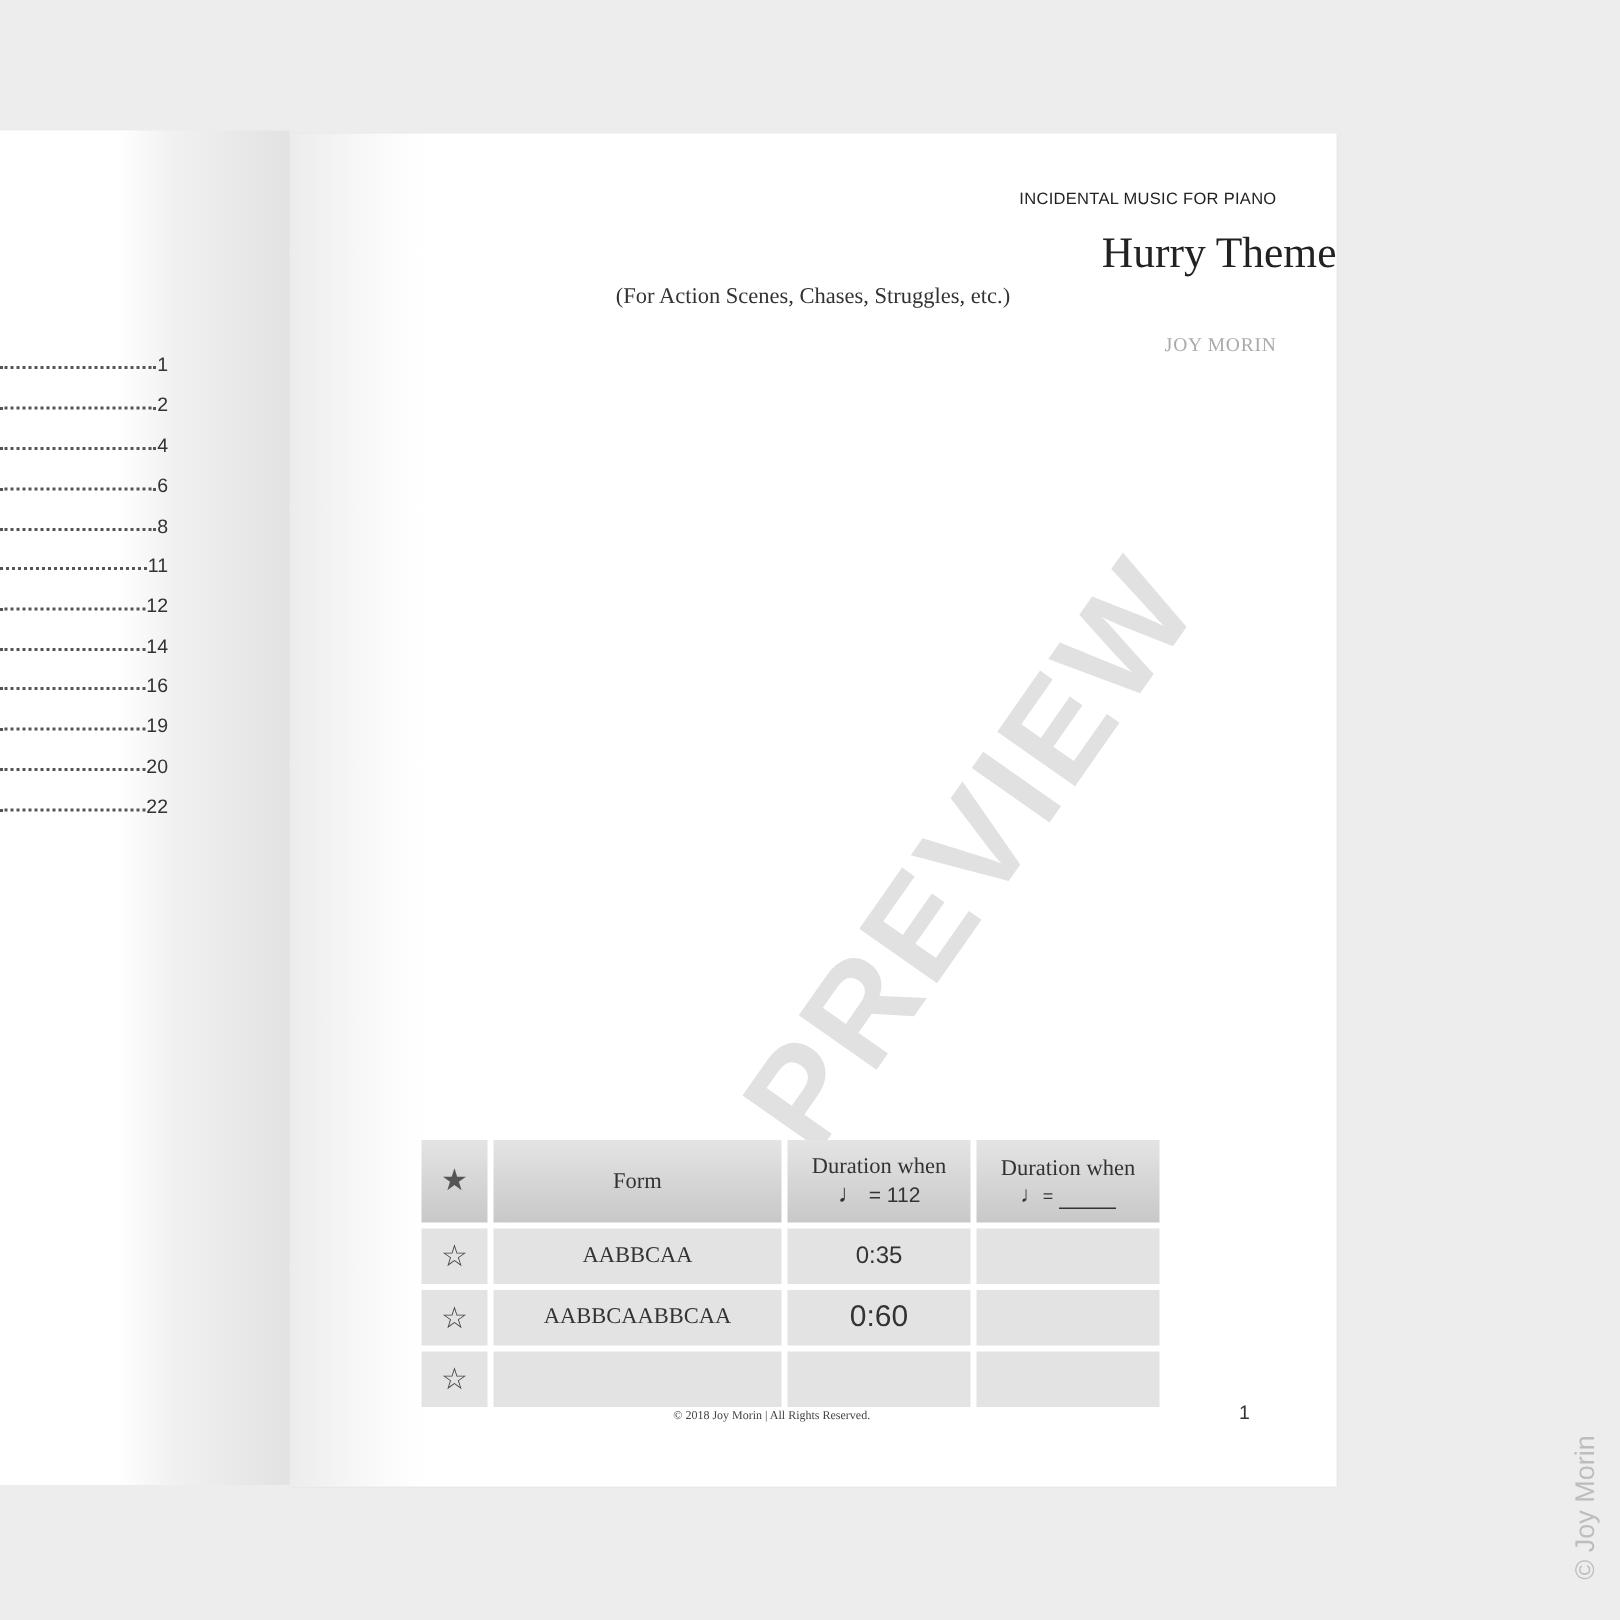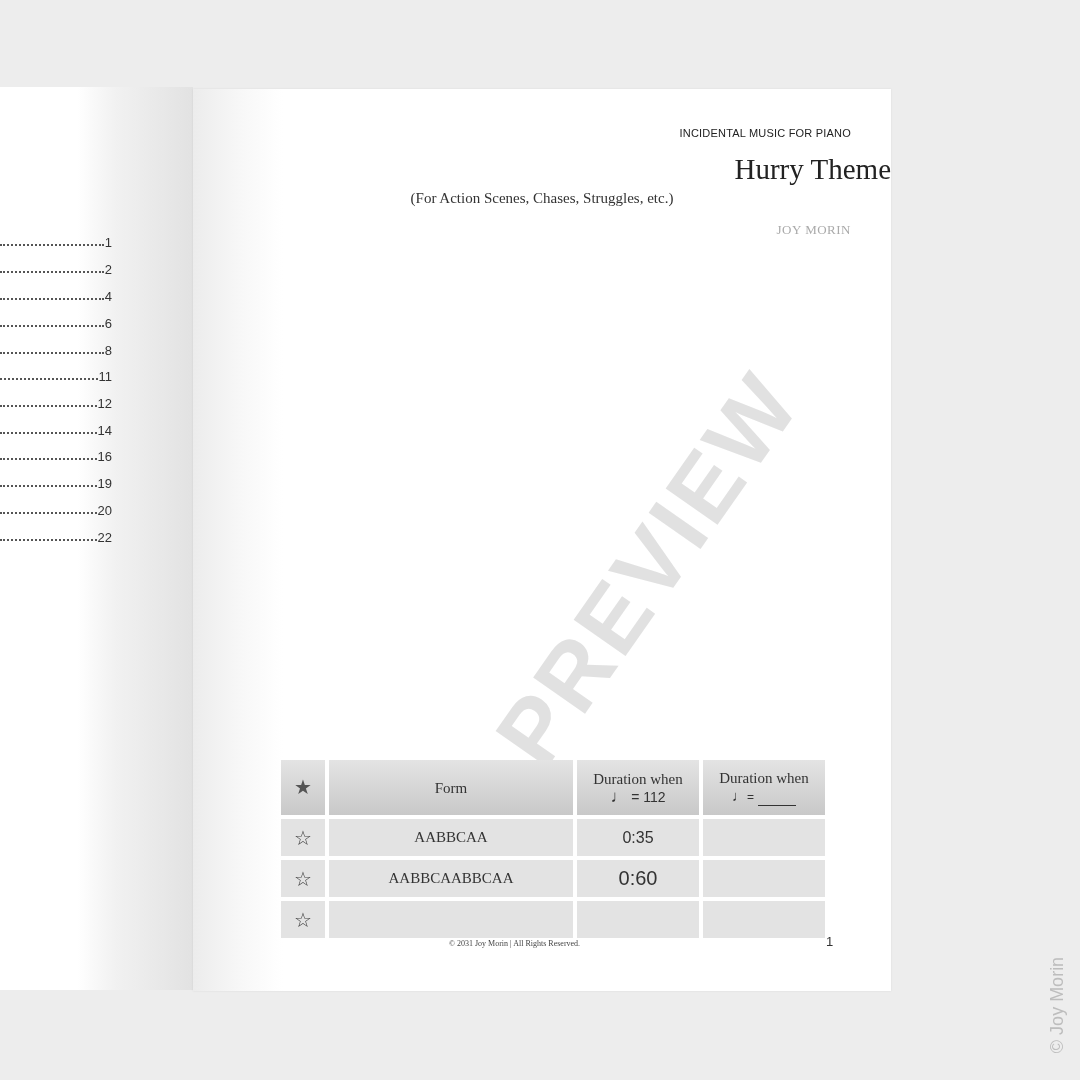--- a/index.html
+++ b/index.html
@@ -60,21 +60,21 @@
     position: absolute; left: 84px; top: 667px; border-collapse: separate; border-spacing: 4px;
     font-family: "Liberation Serif", serif;
   }
   table.plan th, table.plan td { text-align: center; vertical-align: middle; color: #333; }
   table.plan th {
     height: 55px; background: linear-gradient(to bottom, #e4e4e4, #c8c8c8);
     font-weight: normal; font-size: 15px; line-height: 18px;
   }
   table.plan td { height: 37px; background: #e3e3e3; font-size: 15px; }
   .c-star { width: 44px; }
-  .c-form { width: 244px; }
+  .c-form { width: 192px; }
   .c-d1 { width: 122px; }
   .c-d2 { width: 122px; }
   .star-solid { font-size: 20px; color: #555; }
   .star-outline { font-size: 20px; color: #444; }
   .blank-line { display: inline-block; width: 38px; border-bottom: 1px solid #333; height: 12px; vertical-align: bottom; }
 
   .copyright {
     position: absolute; left: 0; right: 55px; top: 850px; text-align: center;
     font-size: 8px; color: #444; font-family: "Liberation Serif", serif;
   }
@@ -423,17 +423,17 @@
       </tr>
       <tr>
         <td><span class="star-outline">☆</span></td>
         <td></td>
         <td></td>
         <td></td>
       </tr>
     </tbody>
   </table>
 
-  <div class="copyright">© 2031 Joy Morin  |  All Rights Reserved.</div>
+  <div class="copyright">© 2018 Joy Morin  |  All Rights Reserved.</div>
   <div class="page-num">1</div>
 </div>
 
 <div class="side-credit">© Joy Morin</div>
 
 </body></html>

